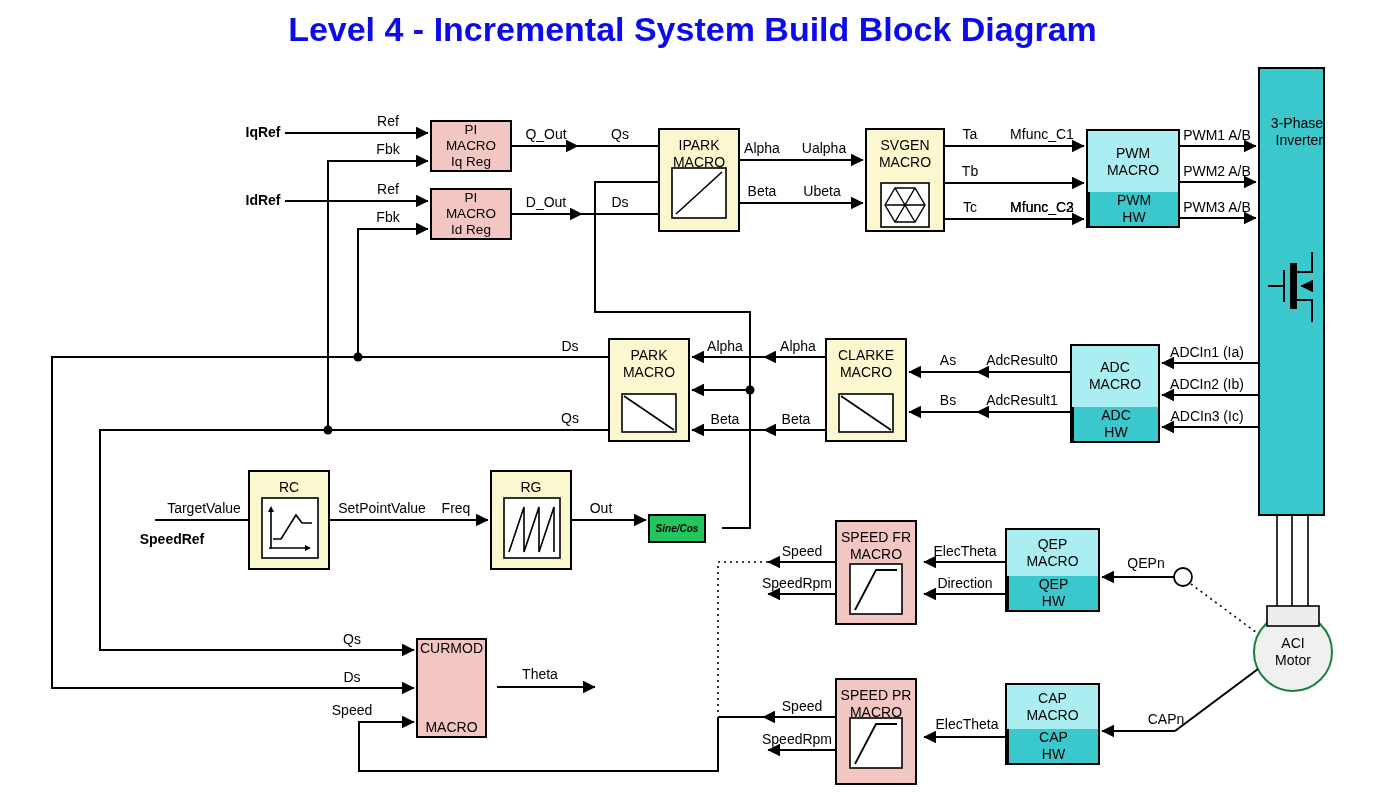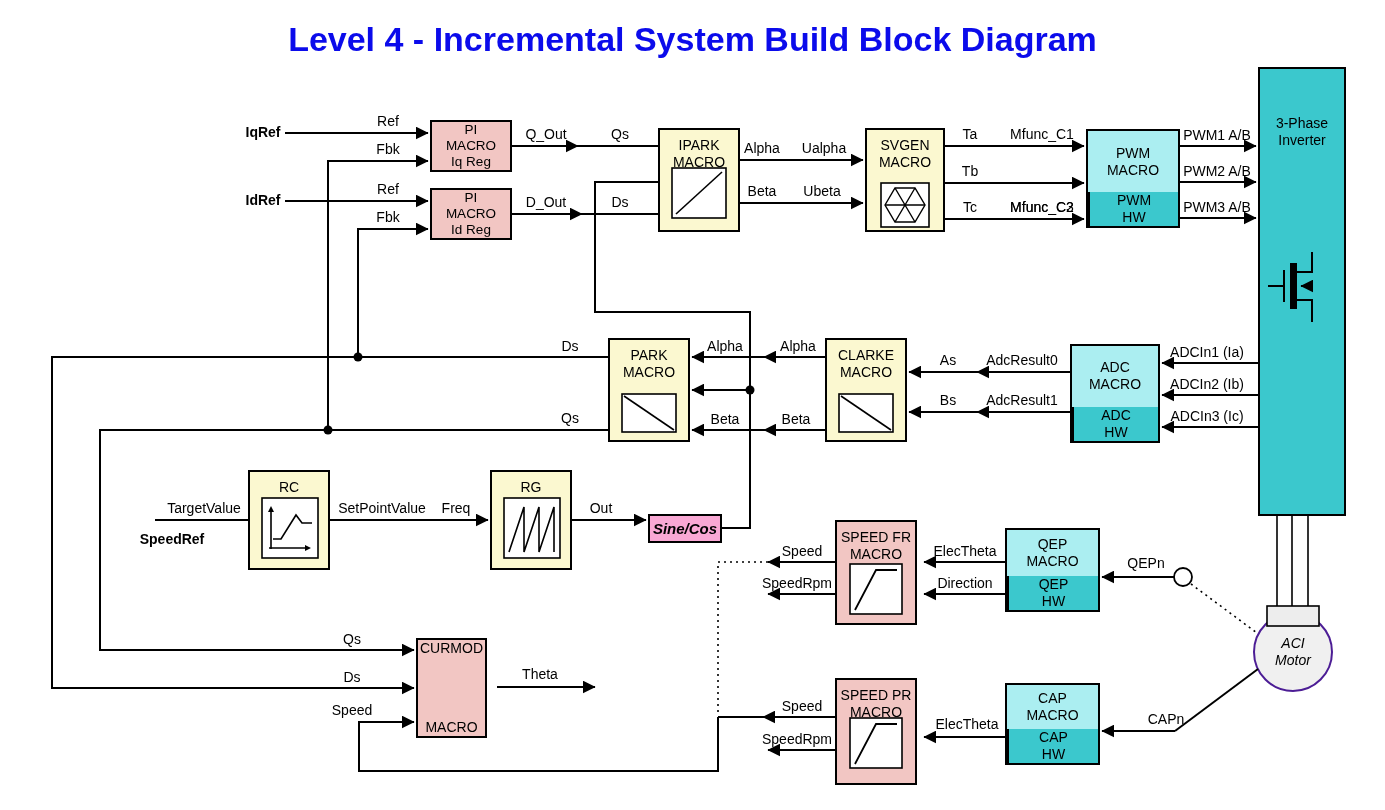--- a/index.html
+++ b/index.html
@@ -1,39 +1,39 @@
 <!DOCTYPE html>
 <html><head>
 <meta charset="utf-8">
 <style>
   html,body{margin:0;padding:0;background:#fff;}
   #stage{position:relative;width:1385px;height:810px;background:#fff;overflow:hidden;
          font-family:"Liberation Sans",sans-serif;}
-  #title{position:absolute;left:0;top:20px;width:1385px;text-align:center;
+  #title{position:absolute;left:0;top:10px;width:1385px;text-align:center;
          font-size:34px;font-weight:bold;color:#0B0BEB;letter-spacing:0px;}
   .block{position:absolute;border:2px solid #000;box-sizing:border-box;display:flex;
          flex-direction:column;align-items:center;justify-content:center;
          font-size:14px;line-height:17px;color:#000;text-align:center;}
   .block.tt{justify-content:flex-start;padding-top:7px;}
   .pink{background:#F2C6C3;}
   .yellow{background:#FBF8D0;}
   .cyanl{background:#ABEEF1;}
   .teal{background:#3BC8CD;}
   .pair{flex-direction:column;align-items:stretch;padding:0;}
   .pair .sub{display:flex;flex-direction:column;align-items:center;justify-content:center;}
   .pair .hw{border-left:2px solid #000;}
   .lbl{position:absolute;transform:translateX(-50%);font-size:14px;line-height:16px;
        color:#000;white-space:nowrap;z-index:4;}
   .lbl.b{font-weight:bold;}
-  #sinecos{position:absolute;left:648px;top:514px;width:74px;height:29px;background:#f9a8d4;
+  #sinecos{position:absolute;left:648px;top:514px;width:58px;height:29px;background:#22c55e;
        border:2px solid #000;box-sizing:border-box;display:flex;align-items:center;
-       justify-content:center;font-size:15px;font-style:italic;font-weight:bold;}
+       justify-content:center;font-size:10px;font-style:italic;font-weight:bold;}
   #motor{position:absolute;left:1253px;top:612px;width:80px;height:80px;border-radius:50%;
-       background:#F0F0F0;border:2px solid #4c1d95;box-sizing:border-box;display:flex;
-       flex-direction:column;align-items:center;justify-content:center;font-size:14px;line-height:17px;font-style:italic;}
+       background:#F0F0F0;border:2px solid #15803d;box-sizing:border-box;display:flex;
+       flex-direction:column;align-items:center;justify-content:center;font-size:14px;line-height:17px;}
   #wires{position:absolute;left:0;top:0;z-index:5;pointer-events:none;}
 </style>
 </head>
 <body>
 
 <div id="stage">
 
   <div id="title">Level 4 - Incremental System Build Block Diagram</div>
 
   <div class="block pink" style="left:430px;top:120px;width:82px;height:52px;line-height:16px;font-size:13.5px;">
@@ -62,21 +62,21 @@
     <div class="sub cyanl" style="flex:62;">
       <div>PWM</div>
       <div>MACRO</div>
     </div>
     <div class="sub hw teal" style="flex:28;">
       <div>PWM</div>
       <div>HW</div>
     </div>
   </div>
 
-  <div class="block teal tt" style="left:1258px;top:67px;width:88px;height:449px;padding-top:46px;">
+  <div class="block teal tt" style="left:1258px;top:67px;width:67px;height:449px;padding-top:46px;align-items:flex-end;">
     <div>3-Phase</div>
     <div>Inverter</div>
   </div>
 
   <div class="block yellow tt" style="left:608px;top:338px;width:82px;height:104px;">
     <div>PARK</div>
     <div>MACRO</div>
   </div>
 
   <div class="block yellow tt" style="left:825px;top:338px;width:82px;height:104px;">

